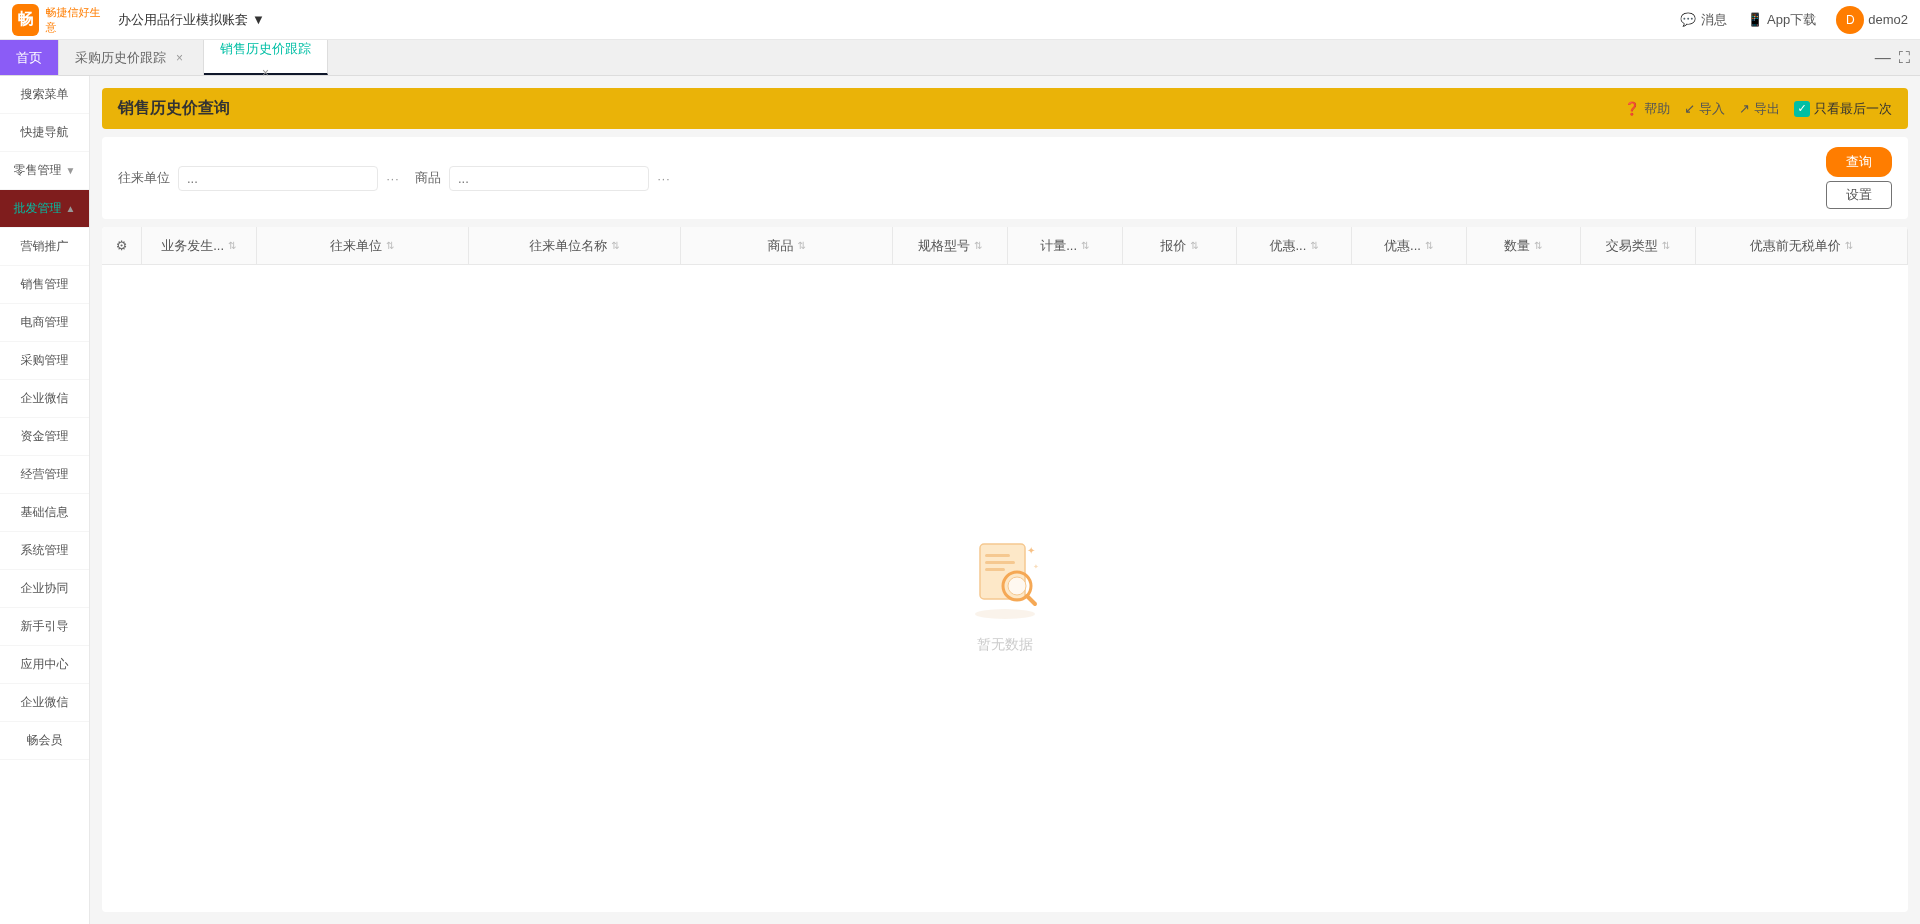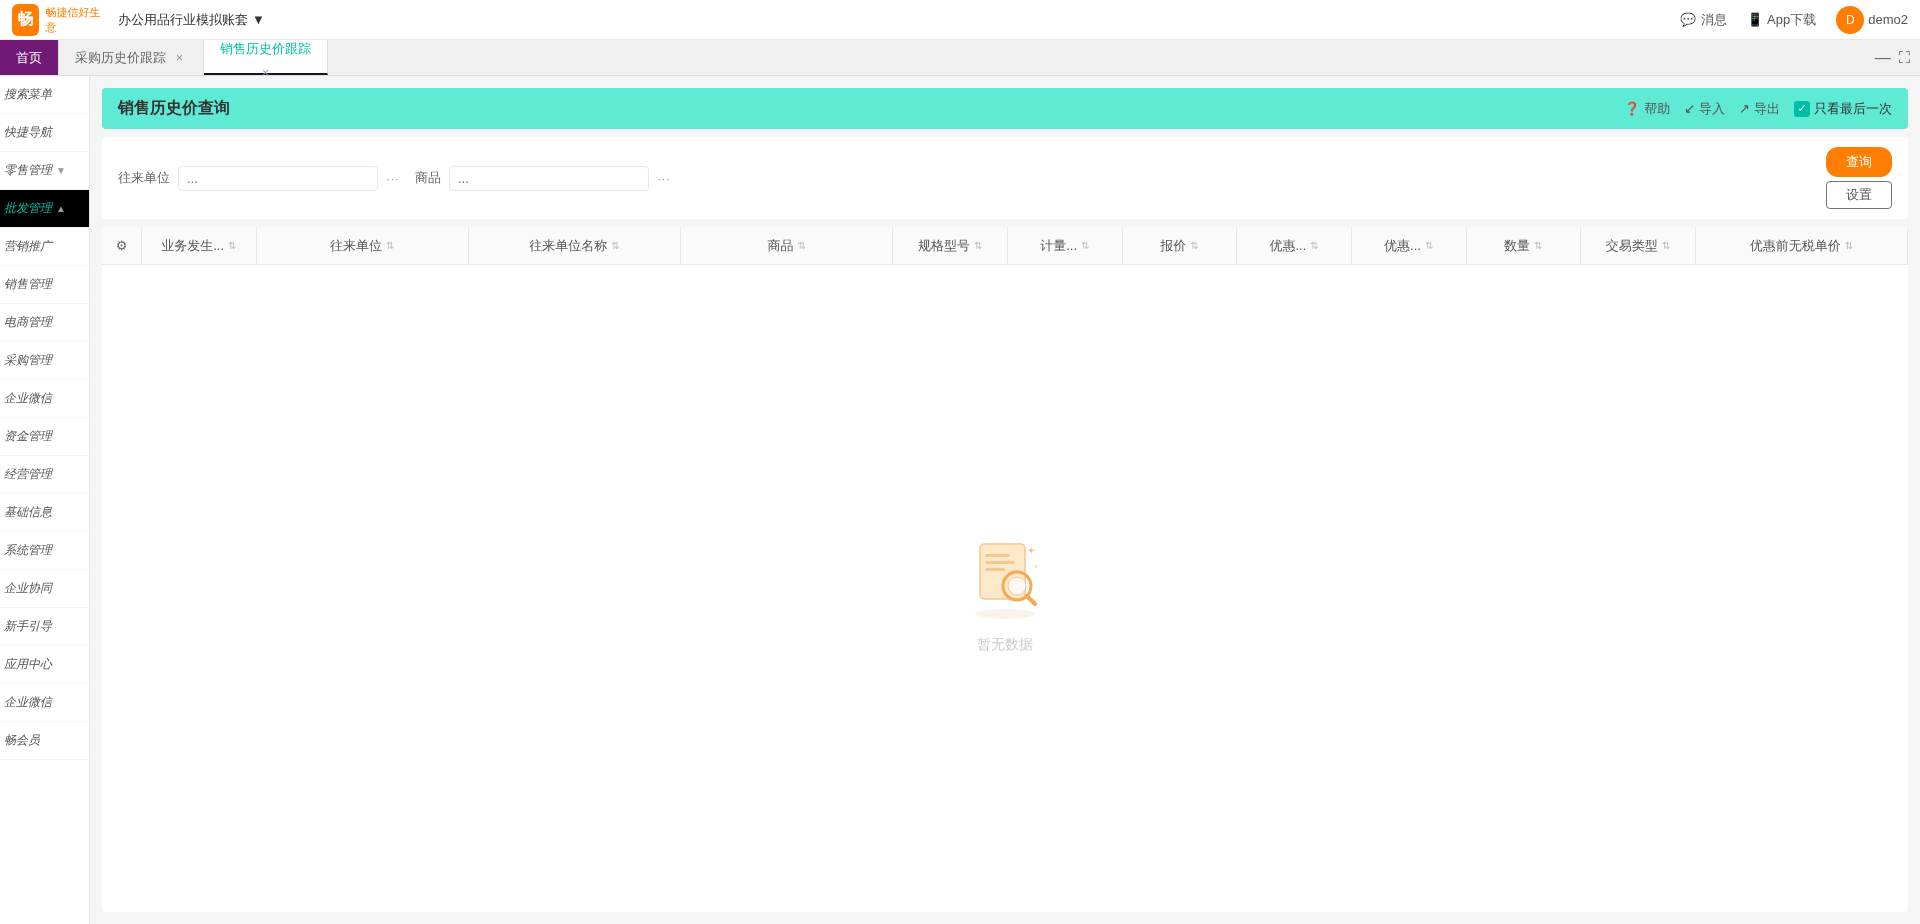--- a/index.html
+++ b/index.html
@@ -93,21 +93,21 @@
       border-right: 1px solid #ddd;
       white-space: nowrap;
     }
     .tab.active {
       background: #fff;
       color: #00bfa5;
       border-bottom: 2px solid #0f172a;
       flex-direction: column;
     }
     .tab.home {
-      background: #701a75;
+      background: #8b5cf6;
       color: white;
       font-weight: 500;
     }
     .tab-close {
       font-size: 12px;
       color: #999;
       cursor: pointer;
       padding: 2px 4px;
       border-radius: 3px;
     }
@@ -142,24 +142,24 @@
     }
     .sidebar-item {
       padding: 10px 4px;
       text-align: center;
       cursor: pointer;
       font-size: 12px;
       color: #555;
       border-bottom: 1px solid #f5f5f5;
       display: flex;
       align-items: center;
+      justify-content: center;
       gap: 4px;
-      font-style: italic;
-    }
-    .sidebar-item.active { color: #00bfa5; background: #000000; }
+    }
+    .sidebar-item.active { color: #00bfa5; background: #7f1d1d; }
     .sidebar-item .arrow { font-size: 10px; color: #999; }
 
     
     .content-area {
       flex: 1;
       background: #f5f5f5;
       display: flex;
       flex-direction: column;
       overflow: hidden;
     }
@@ -169,21 +169,21 @@
       flex: 1;
       padding: 12px;
       display: flex;
       flex-direction: column;
       gap: 8px;
       overflow: hidden;
     }
 
     
     .page-title-bar {
-      background: #5eead4;
+      background: #eab308;
       padding: 10px 16px;
       display: flex;
       align-items: center;
       justify-content: space-between;
       border-radius: 4px;
     }
     .page-title {
       font-size: 16px;
       font-weight: 600;
       color: #333;

